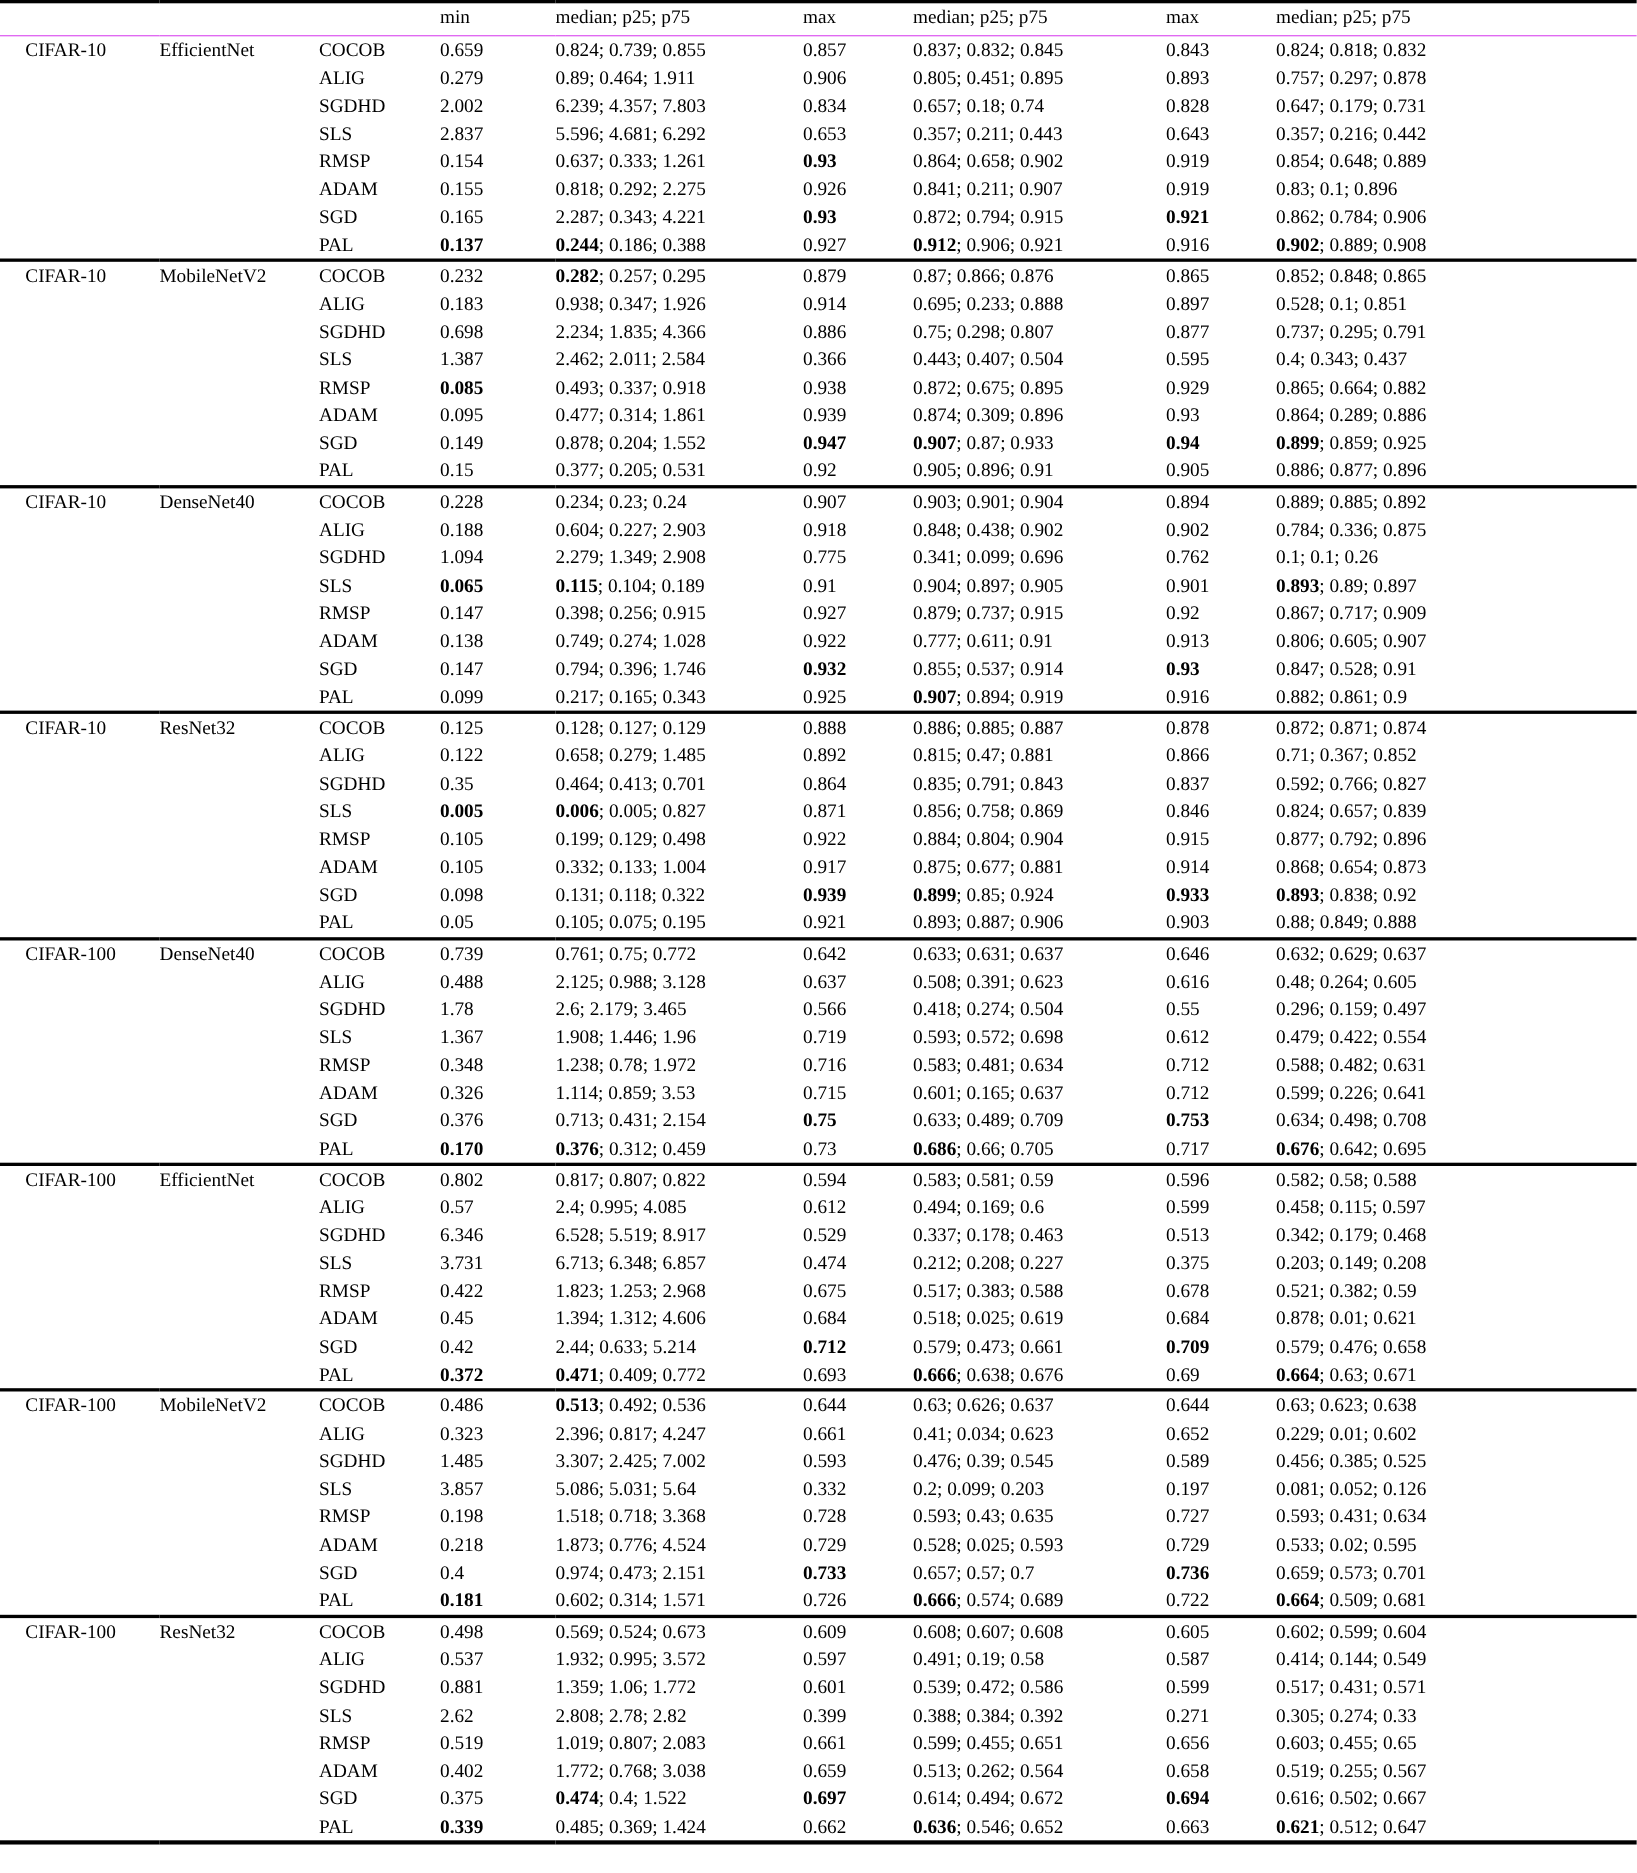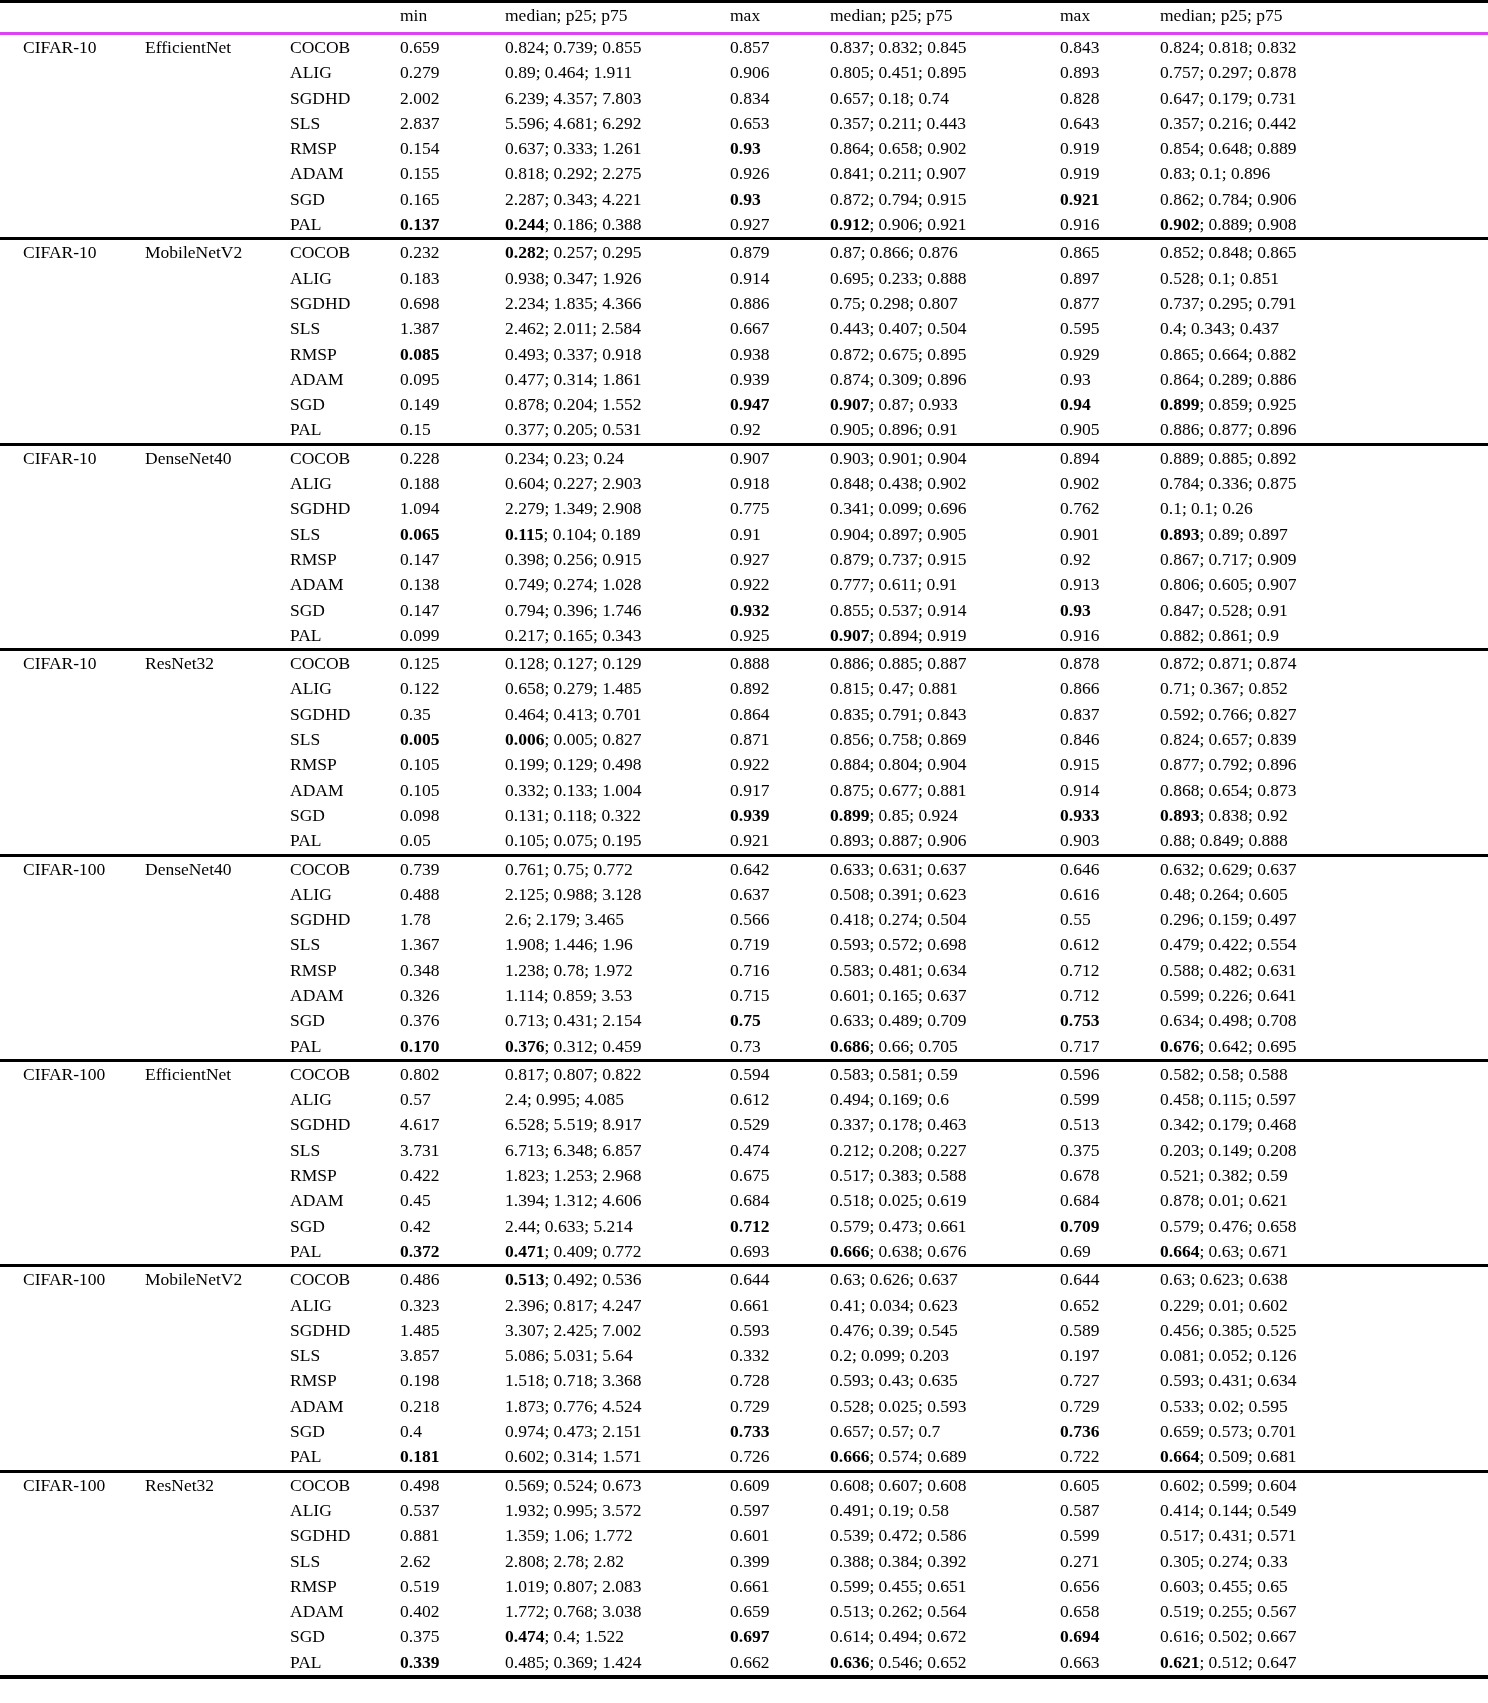--- a/index.html
+++ b/index.html
@@ -21,21 +21,21 @@
     text-align: left;
     vertical-align: top;
     padding: 0;
     font-size: 17.5px;
     line-height: 25.3px;
     white-space: nowrap;
     overflow: hidden;
   }
   th:first-child, td:first-child { padding-left: 23px; }
   thead tr.h1 th { padding-top: 9px; line-height: 24px; }
-  thead tr.h2 th { line-height: 24px; padding-bottom: 5px; border-bottom: 3px solid #d946ef; }
+  thead tr.h2 th { line-height: 24px; padding-bottom: 5px; border-bottom: 1px solid #d946ef; }
   tbody tr.block-start td { border-top: 3px solid #000; }
   .bv { font-weight: bold; }
 </style>
 </head>
 <body>
 
 <table class="results">
   <colgroup>
     <col style="width:145px">
       <col style="width:145px">
@@ -181,21 +181,21 @@
         <td><span>0.75</span>; 0.298; 0.807</td>
         <td><span>0.877</span></td>
         <td><span>0.737</span>; 0.295; 0.791</td>
       </tr>
       <tr>
         <td></td>
         <td></td>
         <td>SLS</td>
         <td><span>1.387</span></td>
         <td><span>2.462</span>; 2.011; 2.584</td>
-        <td><span>0.667</span></td>
+        <td><span>0.366</span></td>
         <td><span>0.443</span>; 0.407; 0.504</td>
         <td><span>0.595</span></td>
         <td><span>0.4</span>; 0.343; 0.437</td>
       </tr>
       <tr>
         <td></td>
         <td></td>
         <td>RMSP</td>
         <td><span class="bv">0.085</span></td>
         <td><span>0.493</span>; 0.337; 0.918</td>
@@ -520,21 +520,21 @@
         <td><span>2.4</span>; 0.995; 4.085</td>
         <td><span>0.612</span></td>
         <td><span>0.494</span>; 0.169; 0.6</td>
         <td><span>0.599</span></td>
         <td><span>0.458</span>; 0.115; 0.597</td>
       </tr>
       <tr>
         <td></td>
         <td></td>
         <td>SGDHD</td>
-        <td><span>4.617</span></td>
+        <td><span>6.346</span></td>
         <td><span>6.528</span>; 5.519; 8.917</td>
         <td><span>0.529</span></td>
         <td><span>0.337</span>; 0.178; 0.463</td>
         <td><span>0.513</span></td>
         <td><span>0.342</span>; 0.179; 0.468</td>
       </tr>
       <tr>
         <td></td>
         <td></td>
         <td>SLS</td>

